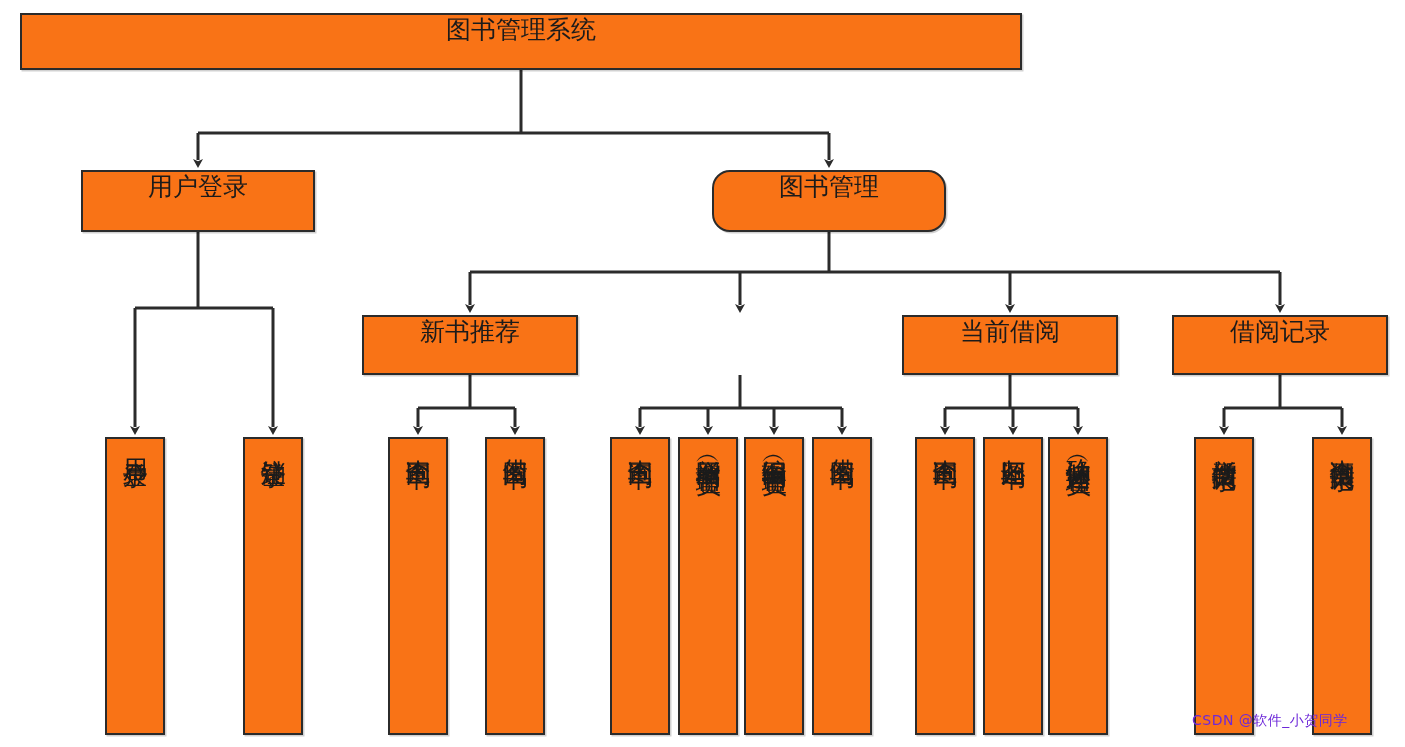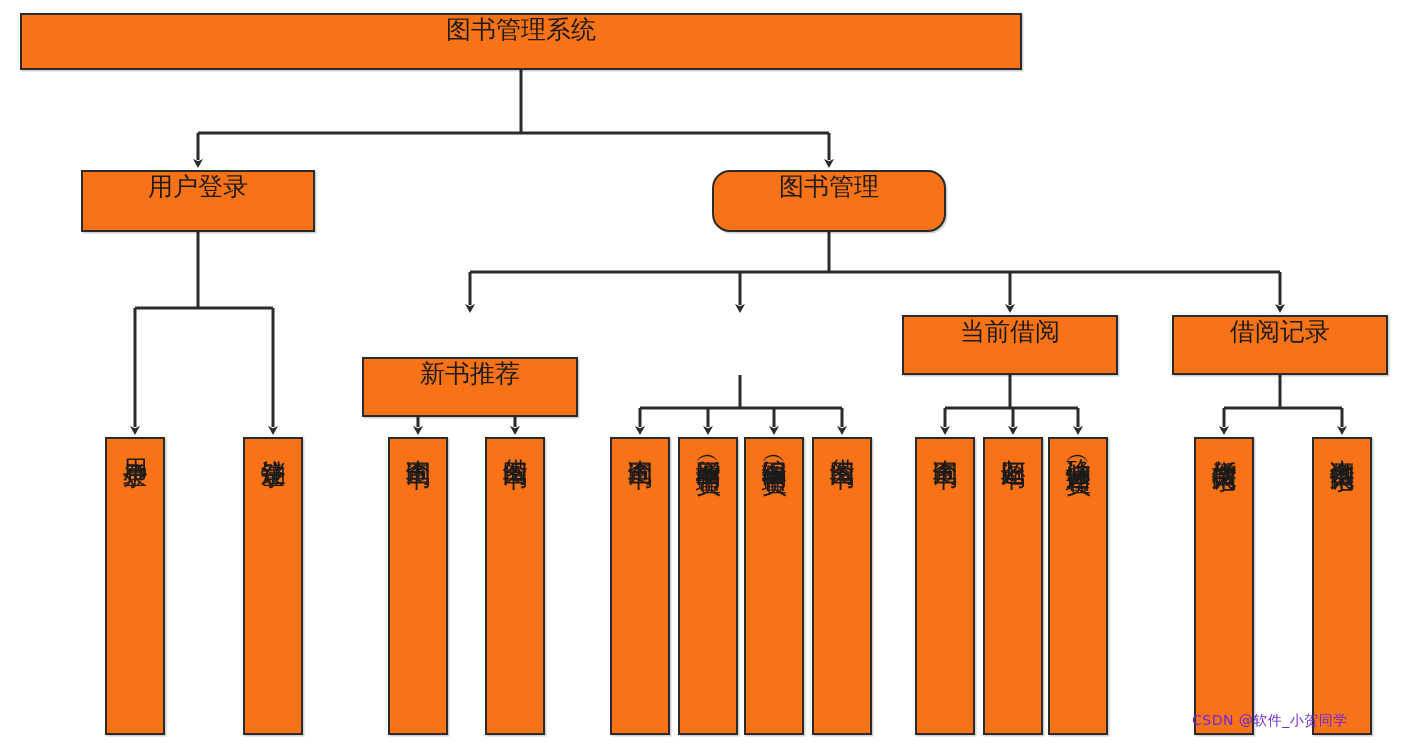--- a/index.html
+++ b/index.html
@@ -120,21 +120,21 @@
     <span class="label">图书管理系统</span>
   </div>
 
   <div class="node horiz" style="left: 81px; top: 170px; width: 234px; height: 62px;">
     <span class="label">用户登录</span>
   </div>
   <div class="node horiz" style="left: 712px; top: 170px; width: 234px; height: 62px; border-radius: 18px;">
     <span class="label">图书管理</span>
   </div>
 
-  <div class="node horiz" style="left: 362px; top: 315px; width: 216px; height: 60px; margin-top: 42px;">
+  <div class="node horiz" style="left: 362px; top: 315px; width: 216px; height: 60px;">
     <span class="label">新书推荐</span>
   </div>
   <div class="node horiz" style="left: 902px; top: 315px; width: 216px; height: 60px;">
     <span class="label">当前借阅</span>
   </div>
   <div class="node horiz" style="left: 1172px; top: 315px; width: 216px; height: 60px;">
     <span class="label">借阅记录</span>
   </div>
 
   <div class="node vert" style="left: 105px; top: 437px; width: 60px; height: 298px;">

